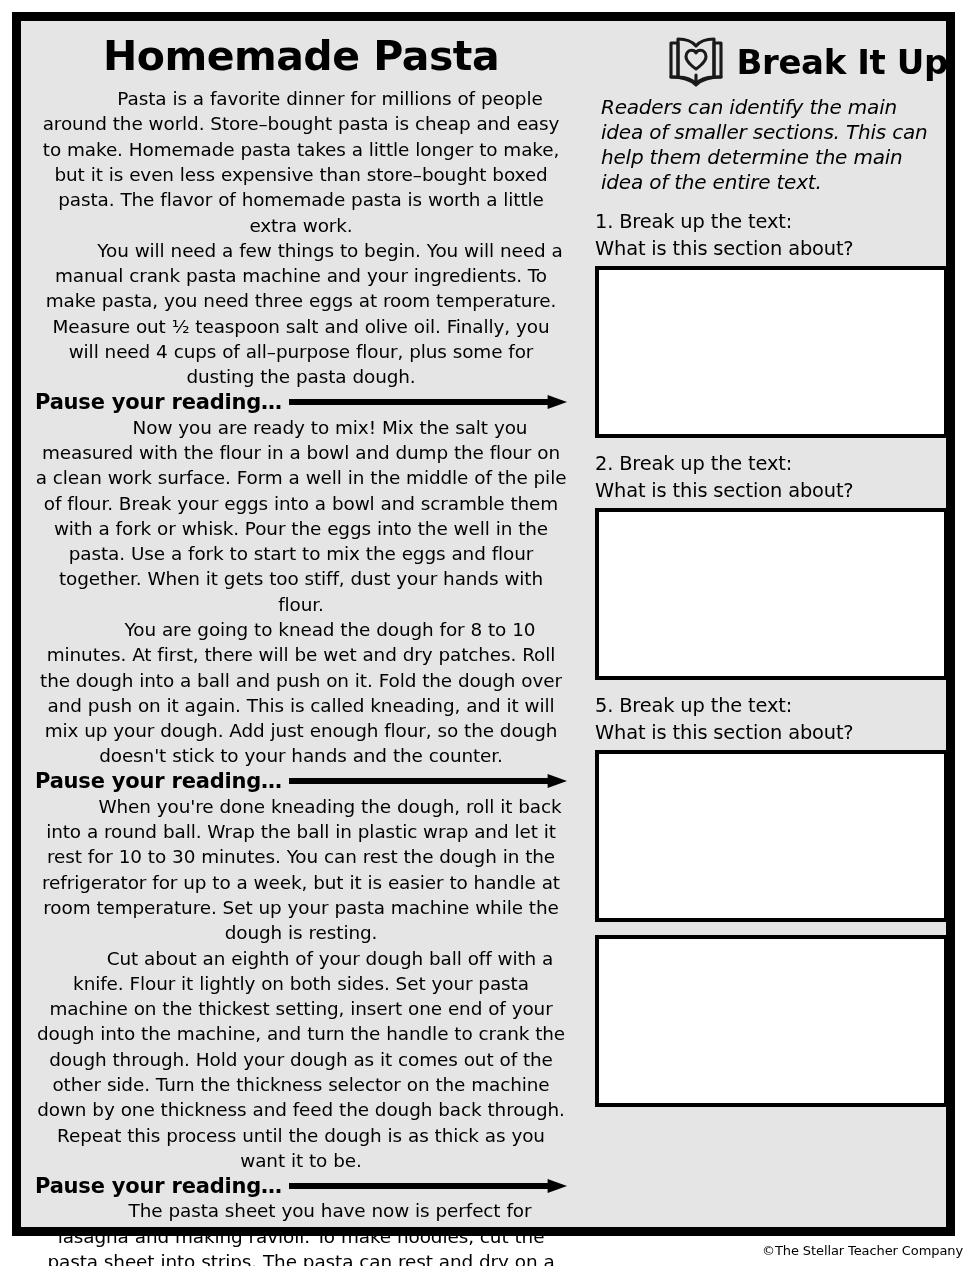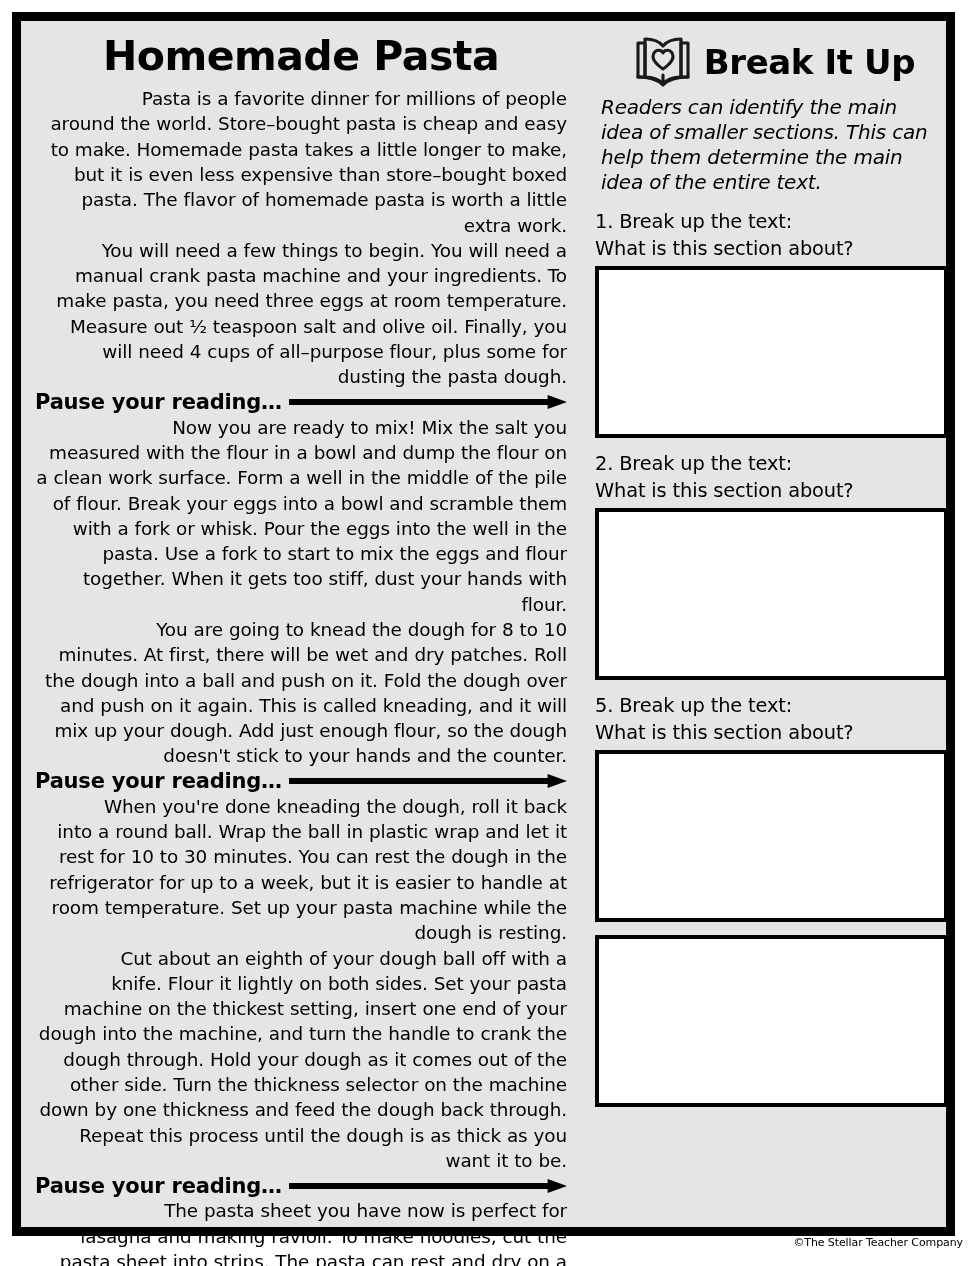--- a/index.html
+++ b/index.html
@@ -53,21 +53,21 @@
     font-size: 41px;
     letter-spacing: -0.5px;
     line-height: 1.05;
     margin: 6px 0 8px 0;
   }
 
   .passage-paragraph {
     font-size: 18.4px;
     line-height: 25.3px;
     text-indent: 58px;
-    text-align: right;
+    text-align: center;
     margin: 0;
     letter-spacing: -0.1px;
     word-spacing: 0.2px;
   }
 
   .pause-row {
     display: flex;
     align-items: center;
     margin: 0;
     height: 25px;
@@ -97,21 +97,21 @@
   #activity-column {
     flex: 1 1 auto;
     box-sizing: border-box;
     padding: 10px 14px 6px 16px;
     position: relative;
   }
 
   #activity-header {
     display: flex;
     align-items: center;
-    justify-content: center;
+    justify-content: flex-end;
     gap: 10px;
     margin: 4px 0 6px 4px;
   }
   #book-heart-icon {
     width: 62px;
     height: 54px;
     flex: 0 0 auto;
   }
   #activity-title {
     font-family: "DejaVu Sans", sans-serif;
@@ -149,22 +149,22 @@
   .answer-box.size-b { height: 172px; }
   .answer-box.size-c { height: 172px; }
   .answer-box.size-d { height: 172px; }
 
   .prompt-gap { height: 9px; }
 
   
   #footer-credit {
     position: absolute;
     right: 16px;
-    bottom: 17px;
-    font-size: 11px;
+    bottom: 8px;
+    font-size: 13px;
     letter-spacing: -0.1px;
     color: #000000;
     white-space: nowrap;
   }
 </style>
 </head>
 <body>
 
 <div id="page-frame">
   <div id="page-inner">

